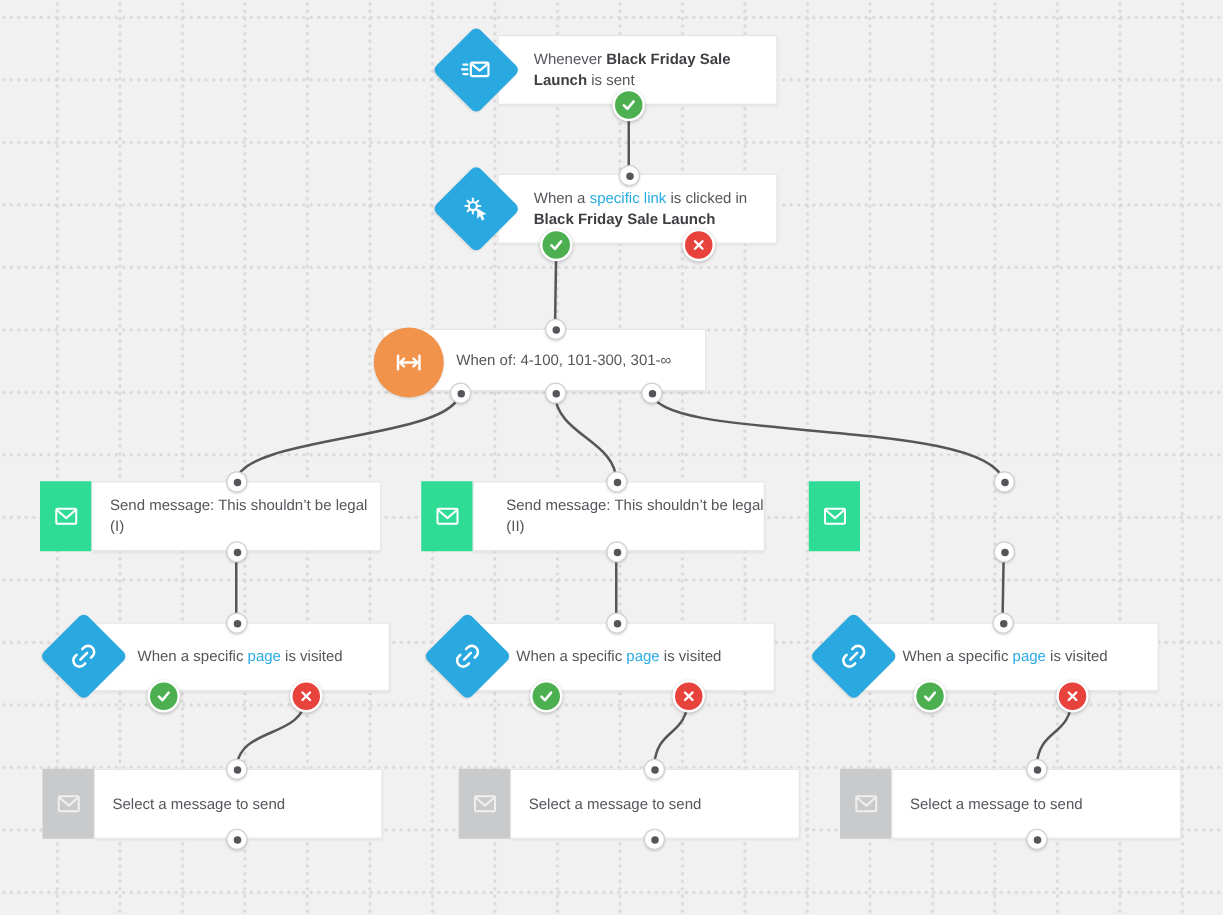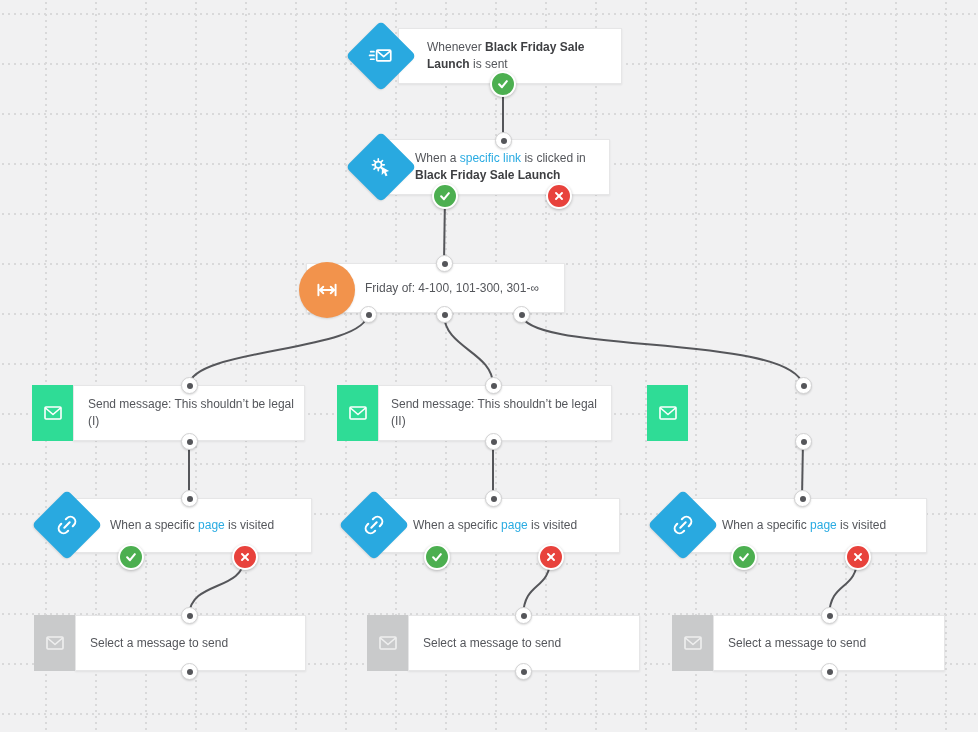--- a/index.html
+++ b/index.html
@@ -92,21 +92,21 @@
         <line x1="2.5" y1="15" x2="5.5" y2="15"></line>
       </svg>
     </span>
   </div>
   <div class="badge badge-green" style="left:490px;top:71px;">
     <svg width="14" height="14" viewBox="0 0 20 20">
         <polyline points="4.5,10.5 8.5,14.5 15.5,6" fill="none" stroke="#fff" stroke-width="3" stroke-linecap="round" stroke-linejoin="round"></polyline>
       </svg>
   </div>
 
-  <div class="card" style="left:386px;top:139px;width:224px;height:56px;padding-left:28px;padding-right:4px;">
+  <div class="card" style="left:398px;top:139px;width:224px;height:56px;padding-left:28px;padding-right:4px;">
     <div class="card-text"><span>When a </span><span class="link">specific link</span><span> is clicked in </span><b>Black Friday Sale Launch</b></div>
   </div>
   <div class="diamond" style="left:356px;top:142px;">
     <span class="unrot">
       <svg width="26" height="26" viewBox="0 0 24 24" fill="none" stroke="#fff" stroke-width="1.5" stroke-linecap="round">
         <circle cx="9.5" cy="10" r="3" stroke-width="1.6"></circle>
         <line x1="9.5" y1="4.5" x2="9.5" y2="6"></line>
         <line x1="9.5" y1="14" x2="9.5" y2="15.5"></line>
         <line x1="4" y1="10" x2="5.5" y2="10"></line>
         <line x1="13.5" y1="10" x2="15" y2="10"></line>
@@ -127,21 +127,21 @@
   <div class="badge badge-red" style="left:546px;top:183px;">
     <svg width="12" height="12" viewBox="0 0 20 20">
         <g stroke="#fff" stroke-width="3.2" stroke-linecap="round">
           <line x1="5" y1="5" x2="15" y2="15"></line>
           <line x1="15" y1="5" x2="5" y2="15"></line>
         </g>
       </svg>
   </div>
 
   <div class="card" style="left:306px;top:263px;width:259px;height:50px;padding-left:58px;">
-    <div class="card-text"><span>Friday </span><span class="it">of</span><span>: 4-100, 101-300, 301-∞</span></div>
+    <div class="card-text"><span>When </span><span class="it">of</span><span>: 4-100, 101-300, 301-∞</span></div>
   </div>
   <div class="circle-node" style="left:299px;top:262px;">
     <svg width="30" height="30" viewBox="0 0 28 28" fill="none" stroke="#fff" stroke-width="1.8" stroke-linecap="round" stroke-linejoin="round">
       <line x1="6" y1="9" x2="6" y2="19"></line>
       <line x1="22" y1="9" x2="22" y2="19"></line>
       <line x1="7.5" y1="14" x2="20.5" y2="14"></line>
       <polyline points="10.5,11 7.5,14 10.5,17"></polyline>
       <polyline points="17.5,11 20.5,14 17.5,17"></polyline>
     </svg>
   </div>
@@ -202,21 +202,21 @@
   </div>
   <div class="port" style="left:181px;top:607px;"></div>
   <div class="port" style="left:181px;top:663px;"></div>
 
   <div class="icon-square sq-green" style="left:337px;top:385px;">
     <svg width="24" height="24" viewBox="0 0 24 24" fill="none" stroke="#fff" stroke-width="1.6" stroke-linecap="round" stroke-linejoin="round">
         <rect x="4" y="6" width="16" height="12" rx="1"></rect>
         <polyline points="4.5,7 12,13.5 19.5,7"></polyline>
       </svg>
   </div>
-  <div class="card" style="left:378px;top:385px;width:234px;height:56px;padding-left:12px;">
+  <div class="card" style="left:378px;top:385px;width:234px;height:56px;padding-left:26px;">
     <div class="card-text">Send message: This shouldn’t be legal (II)</div>
   </div>
   <div class="port" style="left:485px;top:377px;"></div>
   <div class="port" style="left:485px;top:433px;"></div>
 
   <div class="card" style="left:378px;top:498px;width:242px;height:55px;padding-left:34px;">
     <div class="card-text"><span>When a specific </span><span class="link">page</span><span> is visited</span></div>
   </div>
   <div class="diamond" style="left:349px;top:500px;">
     <span class="unrot">

